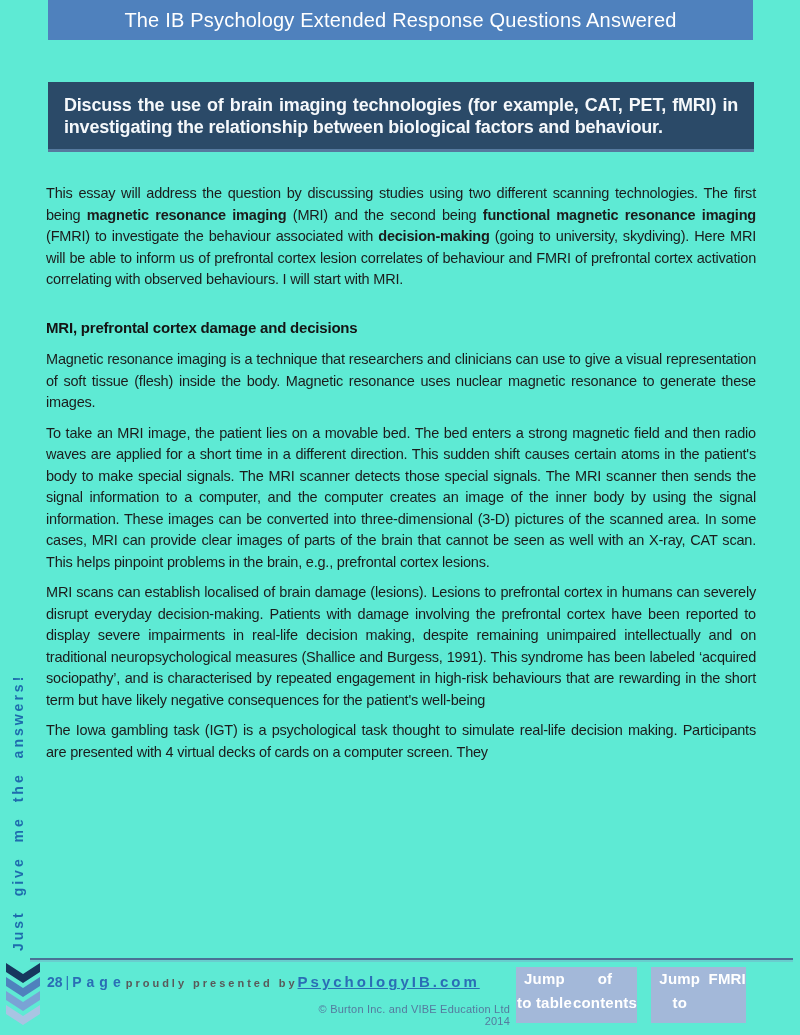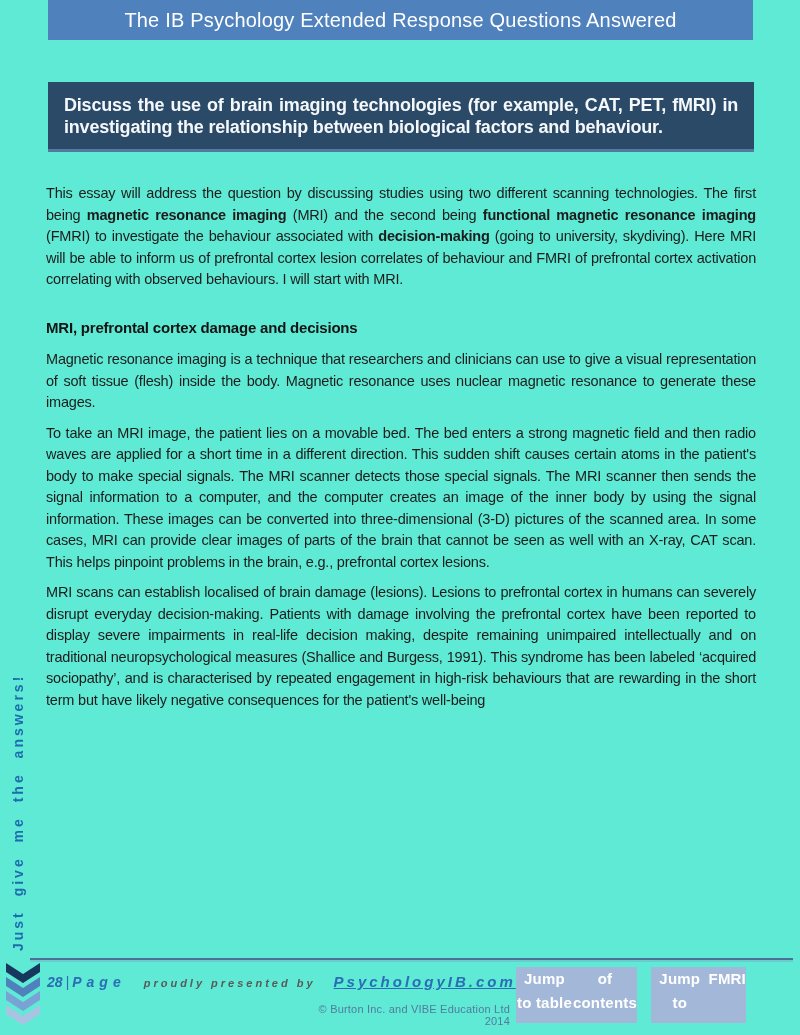--- a/index.html
+++ b/index.html
@@ -44,21 +44,21 @@
     font-size:14px; letter-spacing:3px; word-spacing:7px;
   }
   
   .footer-line {
     position:absolute; left:30px; top:958px; width:763px; height:2px;
     background:#4a7195; box-shadow:0 2px 0 rgba(120,170,200,0.45);
   }
   .logo { position:absolute; left:5px; top:963px; width:36px; height:62px; }
   .footer-row {
     position:absolute; left:47px; top:973px; display:flex;
-    align-items:baseline; gap:18px; white-space:nowrap;font-style:italic;
+    align-items:baseline; white-space:nowrap;
   }
   .page-num-group { color:#2a6db5; font-size:14px; font-weight:bold; }
   .page-num-group .sep { font-weight:normal; padding:0 3px; }
   .page-num-group .plabel { letter-spacing:5px; }
   .presented {
     color:#595959; font-size:11px; font-weight:bold; letter-spacing:3px;
   }
   .site-link {
     color:#2a6db5; font-size:15px; font-weight:bold; letter-spacing:3px;
     text-decoration:underline; cursor:pointer;
@@ -90,20 +90,21 @@
   </div>
 
   <div class="content">
     <p><span>This essay will address the question by discussing studies using two different scanning technologies. The first being </span><span class="b">magnetic resonance imaging</span><span> (MRI) and the second being </span><span class="b">functional magnetic resonance imaging</span><span> (FMRI) to investigate the behaviour associated with </span><span class="b">decision-making</span><span> (going to university, skydiving). Here MRI will be able to inform us of prefrontal cortex lesion correlates of behaviour and FMRI of prefrontal cortex activation correlating with observed behaviours. I will start with MRI.</span></p>
 
     <h2>MRI, prefrontal cortex damage and decisions</h2>
     <p>Magnetic resonance imaging is a technique that researchers and clinicians can use to give a visual representation of soft tissue (flesh) inside the body. Magnetic resonance uses nuclear magnetic resonance to generate these images.</p>
     <p>To take an MRI image, the patient lies on a movable bed. The bed enters a strong magnetic field and then radio waves are applied for a short time in a different direction. This sudden shift causes certain atoms in the patient's body to make special signals. The MRI scanner detects those special signals. The MRI scanner then sends the signal information to a computer, and the computer creates an image of the inner body by using the signal information. These images can be converted into three-dimensional (3-D) pictures of the scanned area. In some cases, MRI can provide clear images of parts of the brain that cannot be seen as well with an X-ray, CAT scan. This helps pinpoint problems in the brain, e.g., prefrontal cortex lesions.</p>
     <p>MRI scans can establish localised of brain damage (lesions). Lesions to prefrontal cortex in humans can severely disrupt everyday decision-making. Patients with damage involving the prefrontal cortex have been reported to display severe impairments in real-life decision making, despite remaining unimpaired intellectually and on traditional neuropsychological measures (Shallice and Burgess, 1991). This syndrome has been labeled ‘acquired sociopathy’, and is characterised by repeated engagement in high-risk behaviours that are rewarding in the short term but have likely negative consequences for the patient's well-being</p>
 
+    <p>The Iowa gambling task (IGT) is a psychological task thought to simulate real-life decision making. Participants are presented with 4 virtual decks of cards on a computer screen. They</p>
   </div>
 
   <div class="vertical-text">Just give me the answers!</div>
 
   <div class="footer-line"></div>
 
   <svg class="logo" viewBox="0 0 36 62" aria-hidden="true">
     <path d="M1,0 L18,11 L35,0 L35,9 L18,20 L1,9 Z" fill="#17375e"></path>
     <path d="M1,14 L18,25 L35,14 L35,23 L18,34 L1,23 Z" fill="#4f81bd"></path>
     <path d="M1,28 L18,39 L35,28 L35,37 L18,48 L1,37 Z" fill="#7aa3d5"></path>

